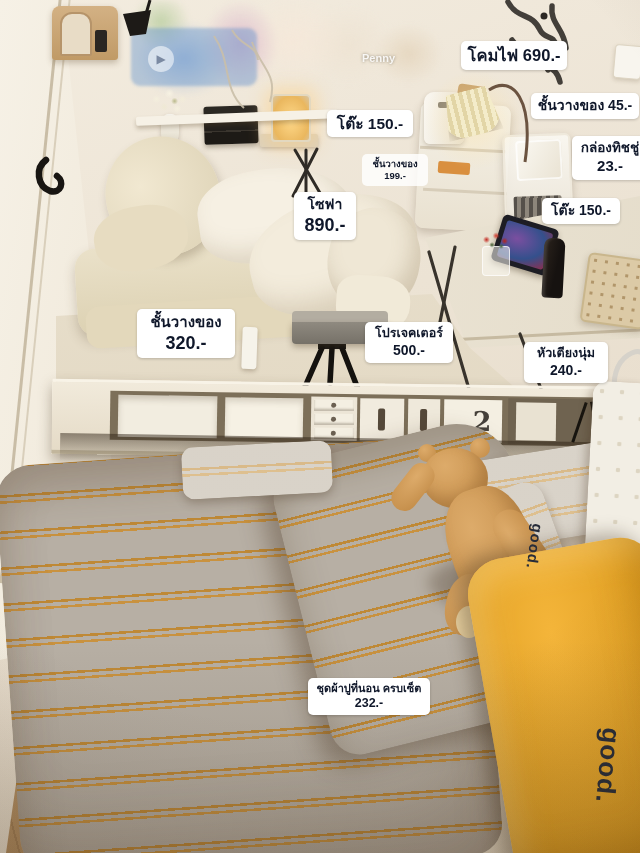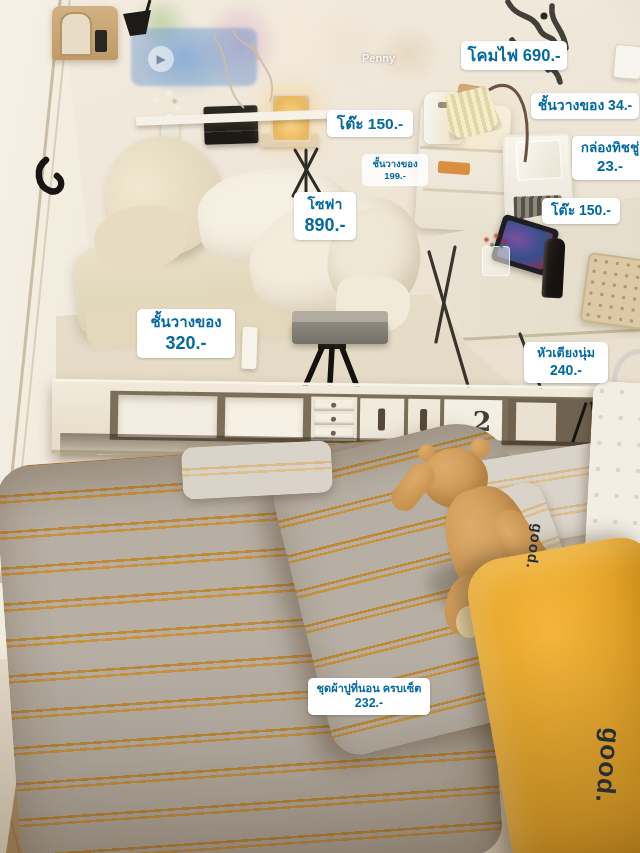--- a/index.html
+++ b/index.html
@@ -1,20 +1,20 @@
 <!DOCTYPE html>
 <html><head>
 <meta charset="utf-8">
 <style>
   html,body{margin:0;padding:0;background:#222;}
   #photo{position:relative;width:640px;height:853px;overflow:hidden;
     font-family:"Liberation Sans","DejaVu Sans",sans-serif;background:#ece3d2;}
   .abs{position:absolute;}
   
-  .tag{position:absolute;background:#fff;border-radius:5px;color:#0369a1;font-weight:700;
+  .tag{position:absolute;background:#fff;border-radius:5px;color:#0f172a;font-weight:700;
     text-align:center;line-height:1.25;padding:4px 6px;box-shadow:0 1px 3px rgba(0,0,0,.2);
     z-index:60;white-space:nowrap;}
   .tag span{display:block;}
   
   .stripes{background-color:#b7afa4;background-image:
     repeating-linear-gradient(0deg,rgba(0,0,0,0) 0px,rgba(0,0,0,0) 23px,
     #c9923f 23px,#c9923f 25.5px,rgba(0,0,0,0) 25.5px,rgba(0,0,0,0) 29px,
     #bf8936 29px,#bf8936 31.5px,rgba(0,0,0,0) 31.5px,rgba(0,0,0,0) 36px);}
   .stripes-light{background-color:#c6bfb4;background-image:
     linear-gradient(rgba(240,235,226,.45),rgba(240,235,226,.45)),
@@ -298,21 +298,21 @@
   </div>
 
   <div class="abs" style="inset:0;pointer-events:none;z-index:40;
     background:radial-gradient(120% 90% at 45% 35%,rgba(0,0,0,0) 55%,rgba(74,52,30,.22) 100%),
     linear-gradient(0deg,rgba(50,38,22,.16),rgba(0,0,0,0) 25%);"></div>
 
   <div class="tag" style="left:461px;top:41px;width:94px;font-size:16.5px;">
     <span>โคมไฟ 690.-</span>
     </div>
   <div class="tag" style="left:531px;top:93px;width:96px;font-size:14px;">
-    <span>ชั้นวางของ 34.-</span>
+    <span>ชั้นวางของ 45.-</span>
     </div>
   <div class="tag" style="left:572px;top:136px;width:64px;font-size:13.5px;">
     <span>กล่องทิชชู่</span>
     <span style="font-size:15px;">23.-</span>
     </div>
   <div class="tag" style="left:327px;top:110px;width:74px;font-size:15.5px;">
     <span>โต๊ะ 150.-</span>
     </div>
   <div class="tag" style="left:362px;top:154px;width:54px;font-size:9.5px;background:rgba(255,255,255,.82);box-shadow:none;">
     <span>ชั้นวางของ</span>
@@ -322,20 +322,24 @@
     <span>โซฟา</span>
     <span style="font-size:18px;">890.-</span>
     </div>
   <div class="tag" style="left:542px;top:198px;width:66px;font-size:14px;">
     <span>โต๊ะ 150.-</span>
     </div>
   <div class="tag" style="left:137px;top:309px;width:86px;font-size:15px;">
     <span>ชั้นวางของ</span>
     <span style="font-size:18px;">320.-</span>
     </div>
+  <div class="tag" style="left:365px;top:322px;width:76px;font-size:12.5px;">
+    <span>โปรเจคเตอร์</span>
+    <span style="font-size:14px;">500.-</span>
+    </div>
   <div class="tag" style="left:524px;top:342px;width:72px;font-size:12.5px;">
     <span>หัวเตียงนุ่ม</span>
     <span style="font-size:14px;">240.-</span>
     </div>
   <div class="tag" style="left:308px;top:678px;width:110px;font-size:11px;">
     <span>ชุดผ้าปูที่นอน ครบเซ็ต</span>
     <span style="font-size:12.5px;">232.-</span>
     </div>
 
 </div>

